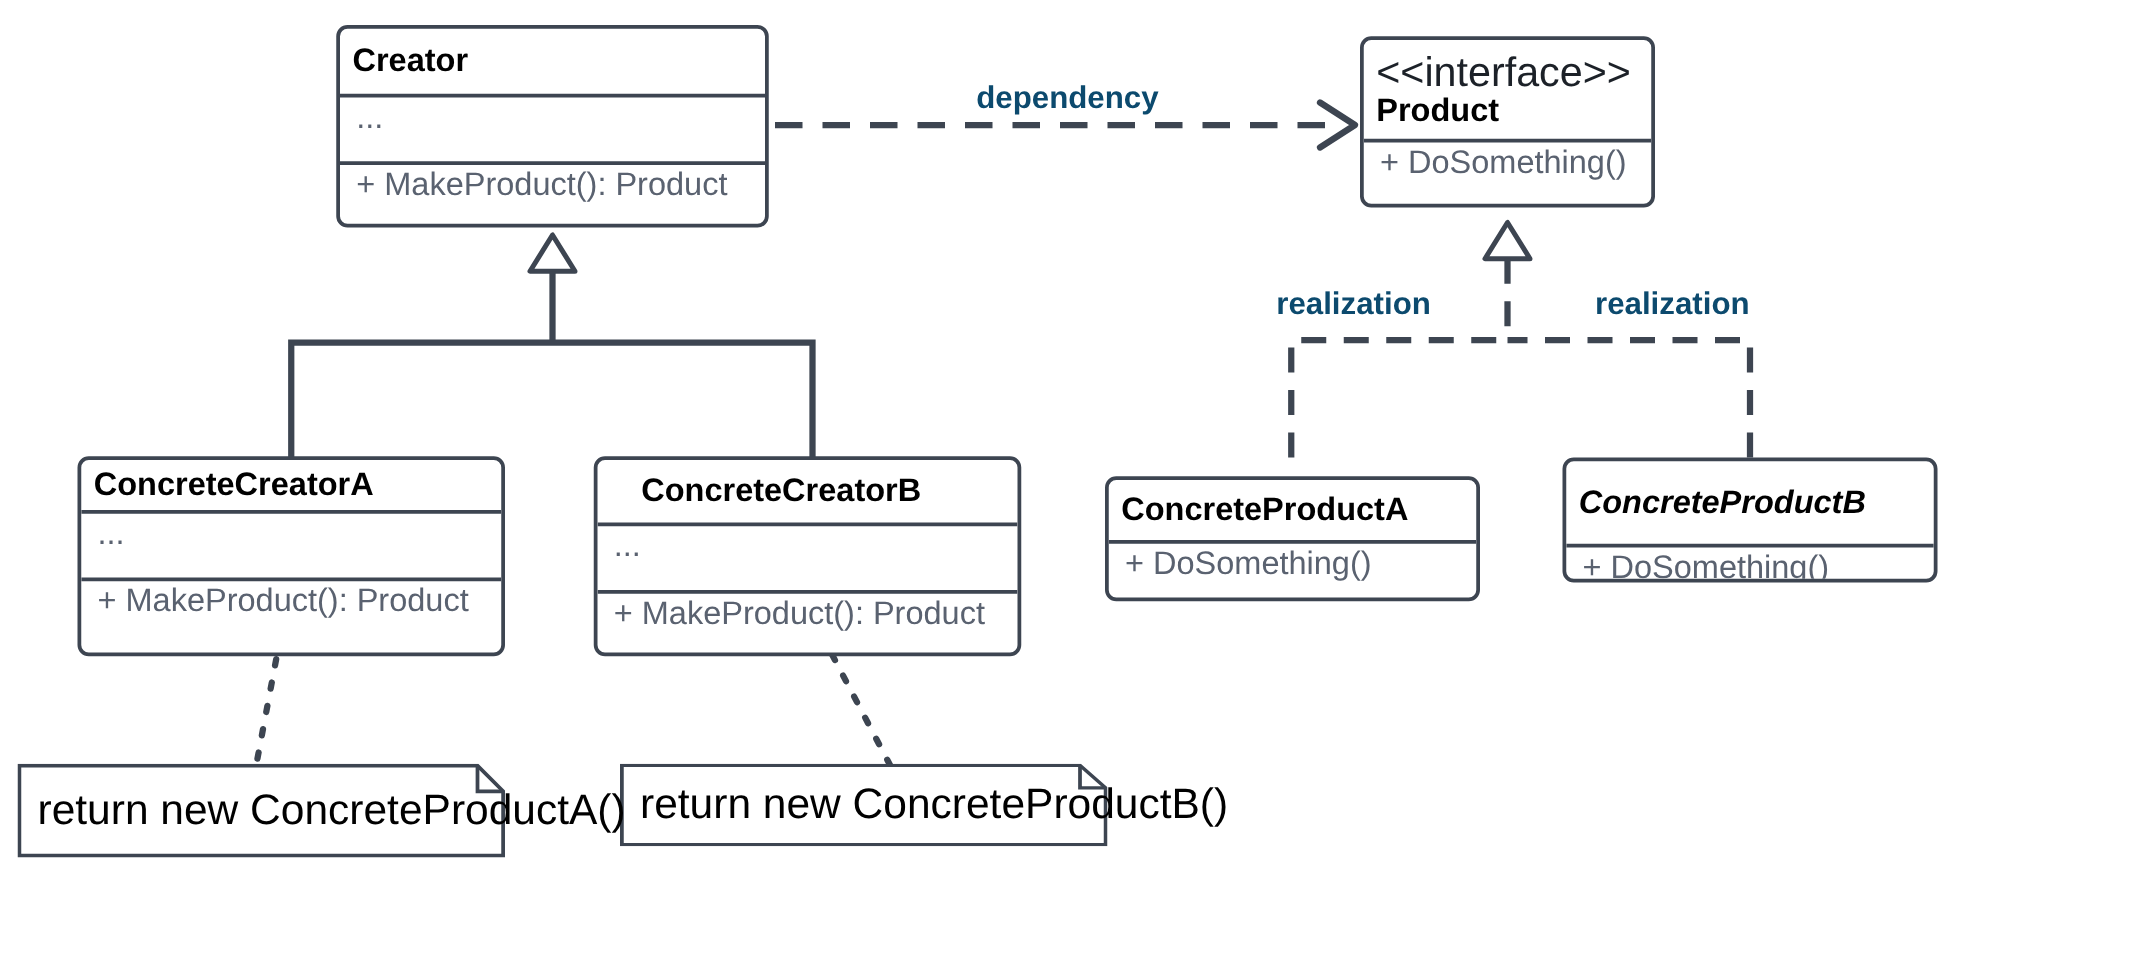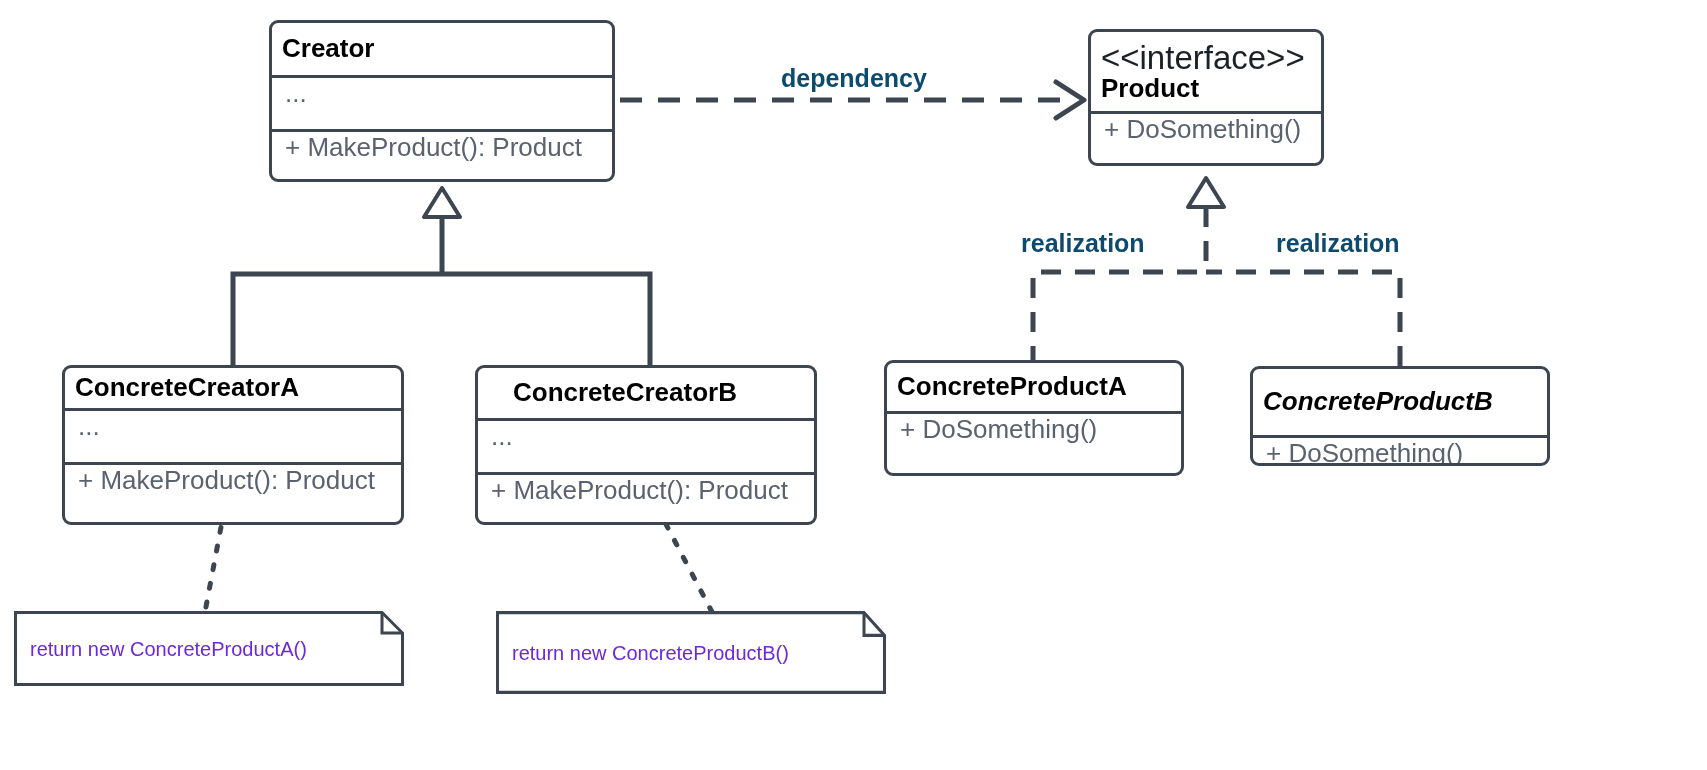--- a/index.html
+++ b/index.html
@@ -70,22 +70,22 @@
   
   .uml-note {
     position: absolute;
     box-sizing: border-box;
   }
   .uml-note .note-text {
     position: absolute;
     left: 16px;
     top: 50%;
     transform: translateY(-50%);
-    font-size: 20px;
-    color: #6d28d9;
+    font-size: 34px;
+    color: #000000;
     white-space: nowrap;
     z-index: 2;
   }
   .uml-note svg {
     position: absolute;
     left: 0;
     top: 0;
     width: 100%;
     height: 100%;
     display: block;
@@ -164,21 +164,21 @@
   </div>
 
   <div class="uml-class" style="left:475px; top:365px; width:342px; height:160px;">
     <div class="uml-row uml-title" style="height:50px;padding-left:35px;">
       <span class="uml-name">ConcreteCreatorB</span>
     </div>
     <div class="uml-row sep" style="height:54px;">...</div>
     <div class="uml-row sep" style="height:50px;">+ MakeProduct(): Product</div>
   </div>
 
-  <div class="uml-class" style="left:884px; top:360px; width:300px; height:116px;">
+  <div class="uml-class" style="left:884px; top:381px; width:300px; height:100px;">
     <div class="uml-row uml-title" style="height:48px;">
       <span class="uml-name">ConcreteProductA</span>
     </div>
     <div class="uml-row sep" style="height:46px;">+ DoSomething()</div>
   </div>
 
   <div class="uml-class" style="left:1250px; top:366px; width:300px; height:100px;">
     <div class="uml-row uml-title" style="height:66px;font-style:italic;">
       <span class="uml-name">ConcreteProductB</span>
     </div>
@@ -186,21 +186,21 @@
   </div>
 
   <div class="uml-note" style="left:14px; top:611px; width:390px; height:75px;">
     <svg viewBox="0 0 390 75" preserveAspectRatio="none">
       <path d="M1.5,1.5 L368,1.5 L388.5,22 L388.5,73.5 L1.5,73.5 Z" fill="#ffffff" stroke="#3d4551" stroke-width="3" stroke-linejoin="miter"></path>
       <path d="M368,1.5 L368,22 L388.5,22" fill="none" stroke="#3d4551" stroke-width="3" stroke-linejoin="miter"></path>
     </svg>
     <span class="note-text">return new ConcreteProductA()</span>
   </div>
 
-  <div class="uml-note" style="left:496px; top:611px; width:390px; height:83px;text-align:right;">
+  <div class="uml-note" style="left:496px; top:611px; width:390px; height:66px;text-align:right;">
     <svg viewBox="0 0 390 75" preserveAspectRatio="none">
       <path d="M1.5,1.5 L368,1.5 L388.5,22 L388.5,73.5 L1.5,73.5 Z" fill="#ffffff" stroke="#3d4551" stroke-width="3" stroke-linejoin="miter"></path>
       <path d="M368,1.5 L368,22 L388.5,22" fill="none" stroke="#3d4551" stroke-width="3" stroke-linejoin="miter"></path>
     </svg>
     <span class="note-text">return new ConcreteProductB()</span>
   </div>
 
 </div>
 
 </body></html>

